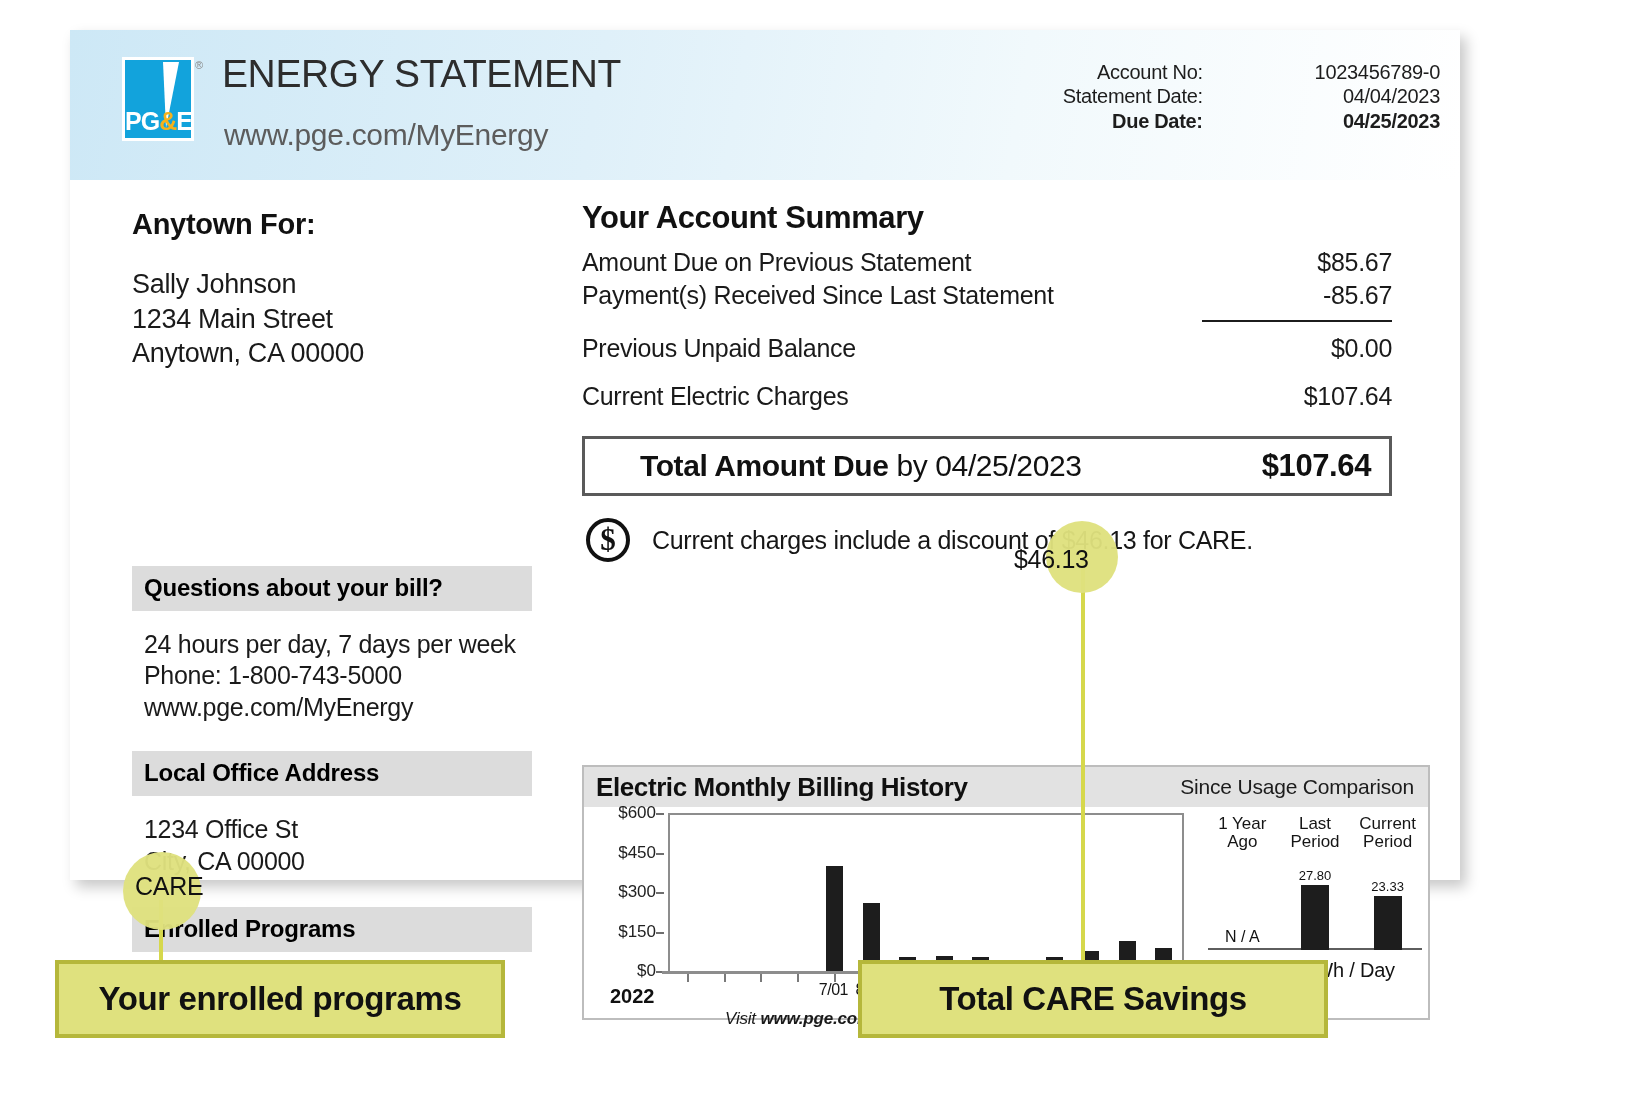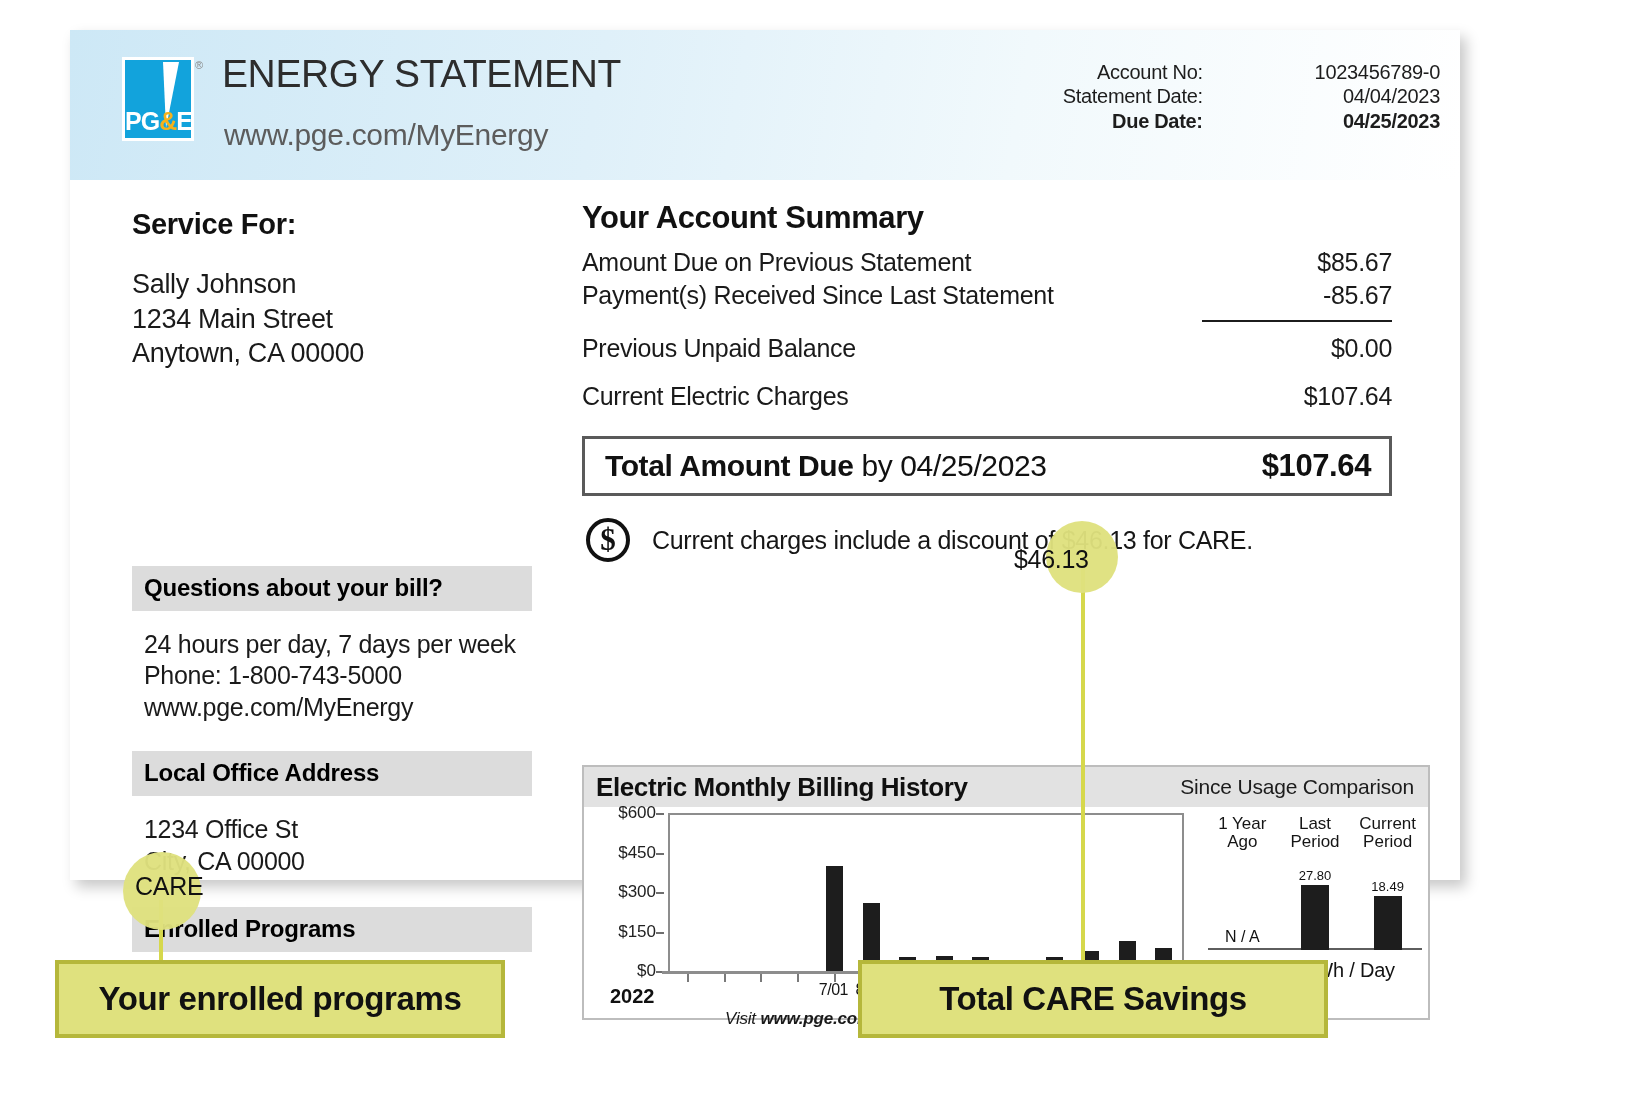--- a/index.html
+++ b/index.html
@@ -104,21 +104,21 @@
   .sum-rule { height:2px; background:#1c1c1c; margin:8px 0 4px auto; width:190px; }
 
   .total-box {
     margin-top:23px;
     border:3px solid #5a5a5a;
     height:60px;
     display:flex; align-items:center; justify-content:space-between;
     padding:0 18px 0 20px;
   }
   .total-left { font-size:30px; color:#111; letter-spacing:-0.4px; }
-  .total-left b { font-weight:bold; }
+  .total-left b { font-weight:bold;margin-left:35px; }
   .total-right { font-size:31px; font-weight:bold; color:#111; letter-spacing:-0.4px; }
 
   .discount-row { margin-top:22px; display:flex; align-items:center; }
   .dollar-icon {
     width:44px; height:44px; border:4px solid #111; border-radius:50%;
     position:relative; flex:0 0 auto; margin-left:4px;
   }
   .dollar-icon span {
     position:absolute; left:0; top:50%; transform:translateY(-52%);
     width:100%; text-align:center; font-size:31px; font-weight:bold;
@@ -229,21 +229,21 @@
         <div class="row bold">
           <span class="lbl">Due Date:</span>
           <span class="val">04/25/2023</span>
         </div>
       </div>
     </div>
 
     <div class="bill-body">
 
       <div class="col-left">
-        <div class="svc-title">Service For:</div>
+        <div class="svc-title">Anytown For:</div>
         <div class="svc-lines">
           <div>Sally Johnson</div>
           <div>1234 Main Street</div>
           <div>Anytown, CA 00000</div>
         </div>
 
         <div class="gray-bar blk-q">Questions about your bill?</div>
         <div class="blk-text">
           <div>24 hours per day, 7 days per week</div>
           <div>Phone: 1-800-743-5000</div>
@@ -421,21 +421,21 @@
             <div class="duc-chart" id="ducbars">
               <div class="duc-axis"></div>
             <div class="duc-slot" style="left: 0%;">
                   <div class="na">N / A</div>
                 </div>
                 <div class="duc-slot" style="left: 33.33%;">
                   <div class="v">27.80</div>
                   <div class="b" style="height: 64.2875px;"></div>
                 </div>
                 <div class="duc-slot" style="left: 66.66%;">
-                  <div class="v">18.49</div>
+                  <div class="v">23.33</div>
                   <div class="b" style="height: 53.9506px;"></div>
                 </div>
               </div>
             <div class="duc-cap">Electric kWh / Day</div>
           </div>
 
         </div>
       </div>
 
     </div>

